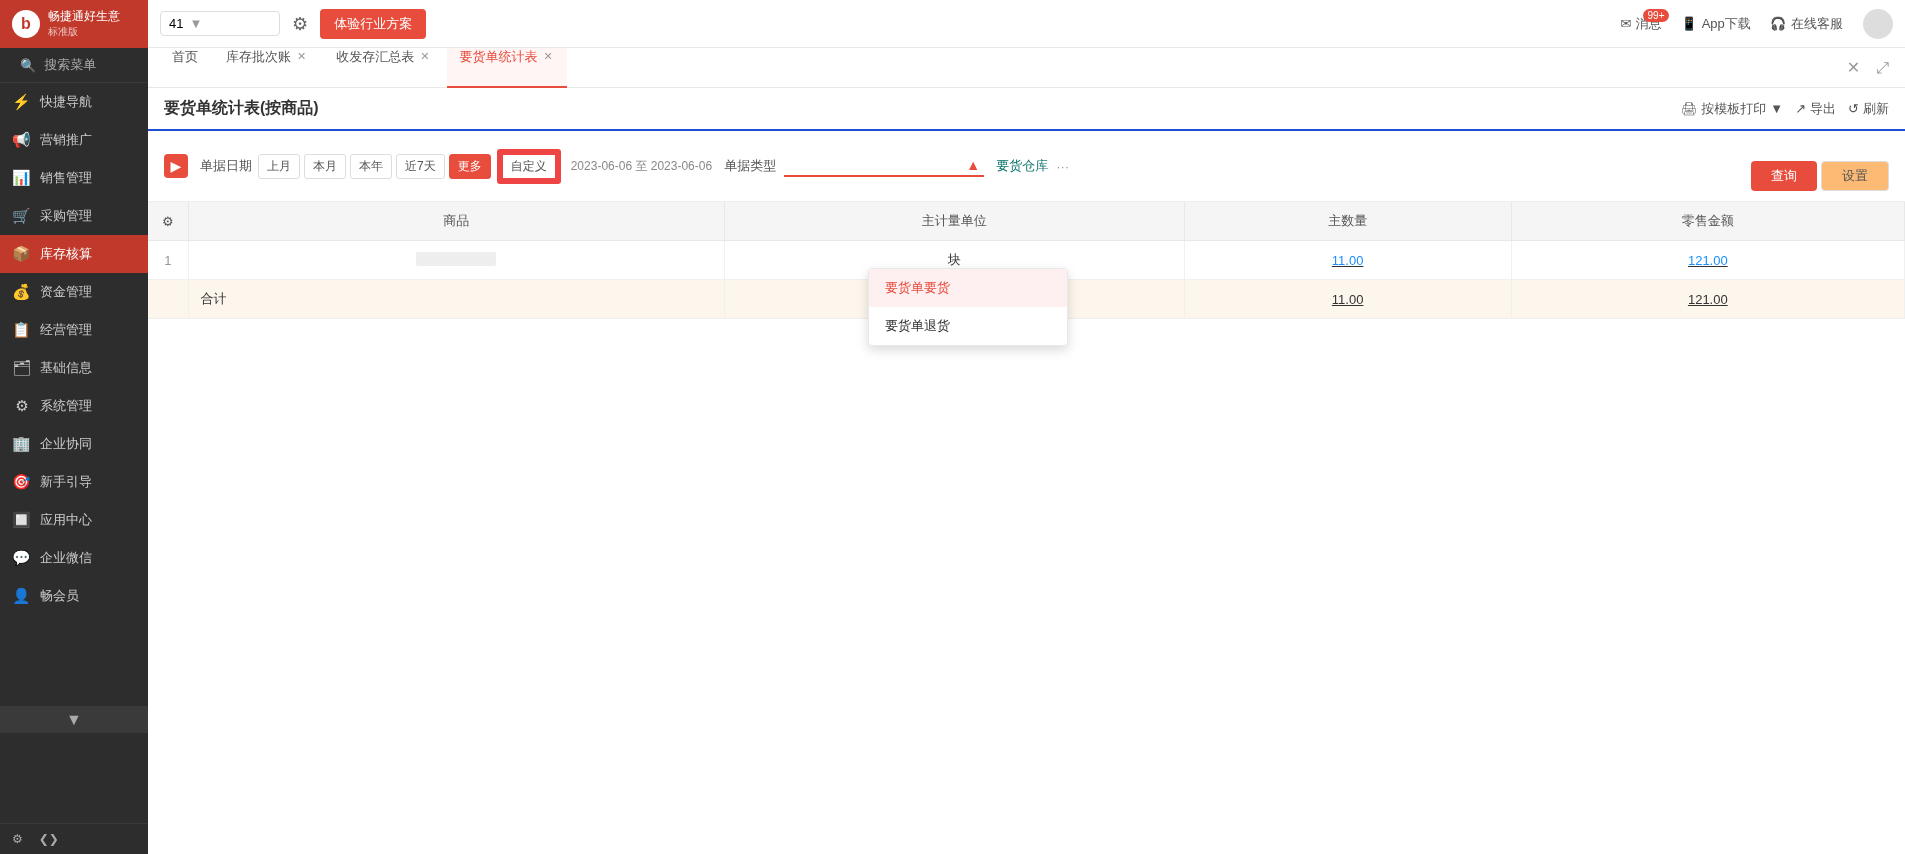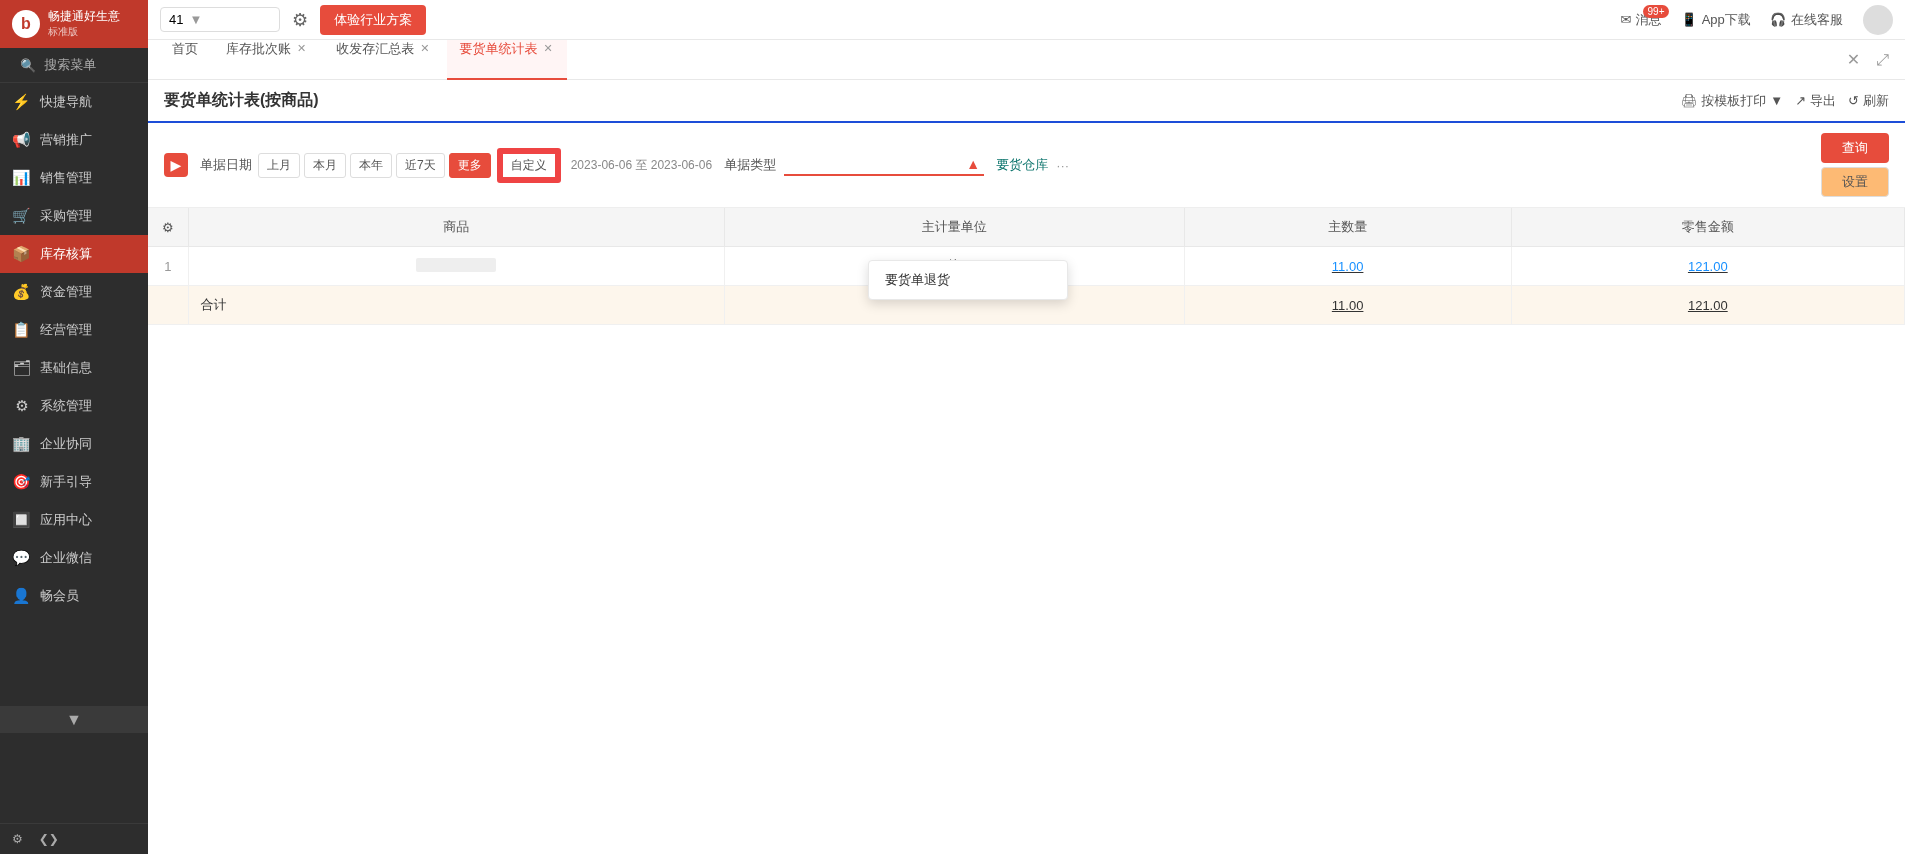--- a/index.html
+++ b/index.html
@@ -94,21 +94,21 @@
       flex: 1;
       display: flex;
       flex-direction: column;
       height: 100%;
       overflow: hidden;
     }
 
     
     .header {
       background: #fff;
-      height: 40px;
+      height: 48px;
       display: flex;
       align-items: center;
       padding: 0 12px;
       border-bottom: 1px solid #e8e8e8;
       gap: 12px;
       flex-shrink: 0;
     }
     .header-store-selector {
       display: flex;
       align-items: center;
@@ -366,22 +366,23 @@
     }
     .warehouse-dots {
       color: #999;
       cursor: pointer;
     }
 
     
     .filter-actions {
       margin-left: auto;
       display: flex;
-      flex-direction: column;
+      flex-direction: row;
       gap: 4px;
+      margin-top: 20px;
     }
     .query-btn {
       background: #e74c3c;
       color: #fff;
       border: none;
       border-radius: 4px;
       padding: 6px 20px;
       cursor: pointer;
       font-size: 13px;
     }
@@ -658,20 +659,21 @@
           <span class="warehouse-dots">···</span>
         </div>
 
         <div class="filter-actions">
           <button class="query-btn">查询</button>
           <button class="settings-btn">设置</button>
         </div>
       </div>
 
       <div class="dropdown-overlay">
+        <div class="dropdown-item selected">要货单要货</div>
         <div class="dropdown-item">要货单退货</div>
       </div>
 
       <div class="table-container">
         <table>
           <thead>
             <tr>
               <th>
                 <span>⚙</span>
               </th>

